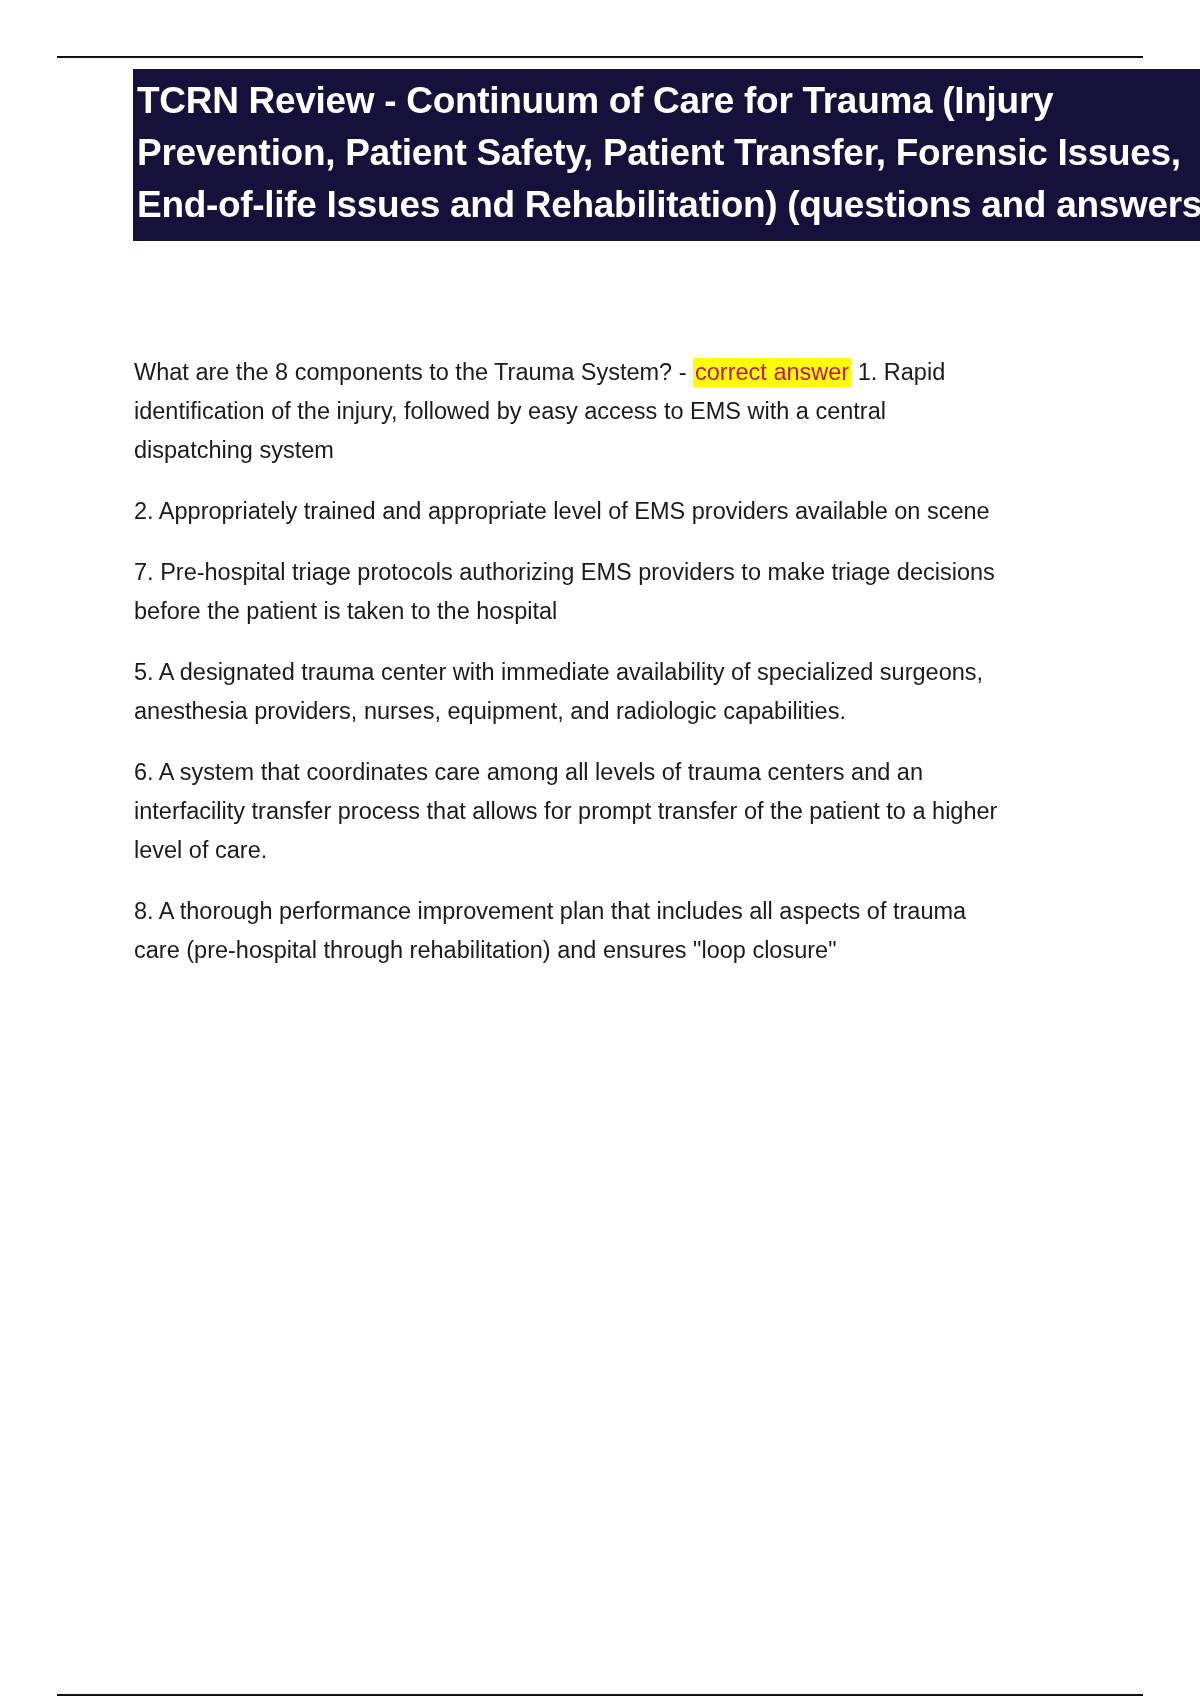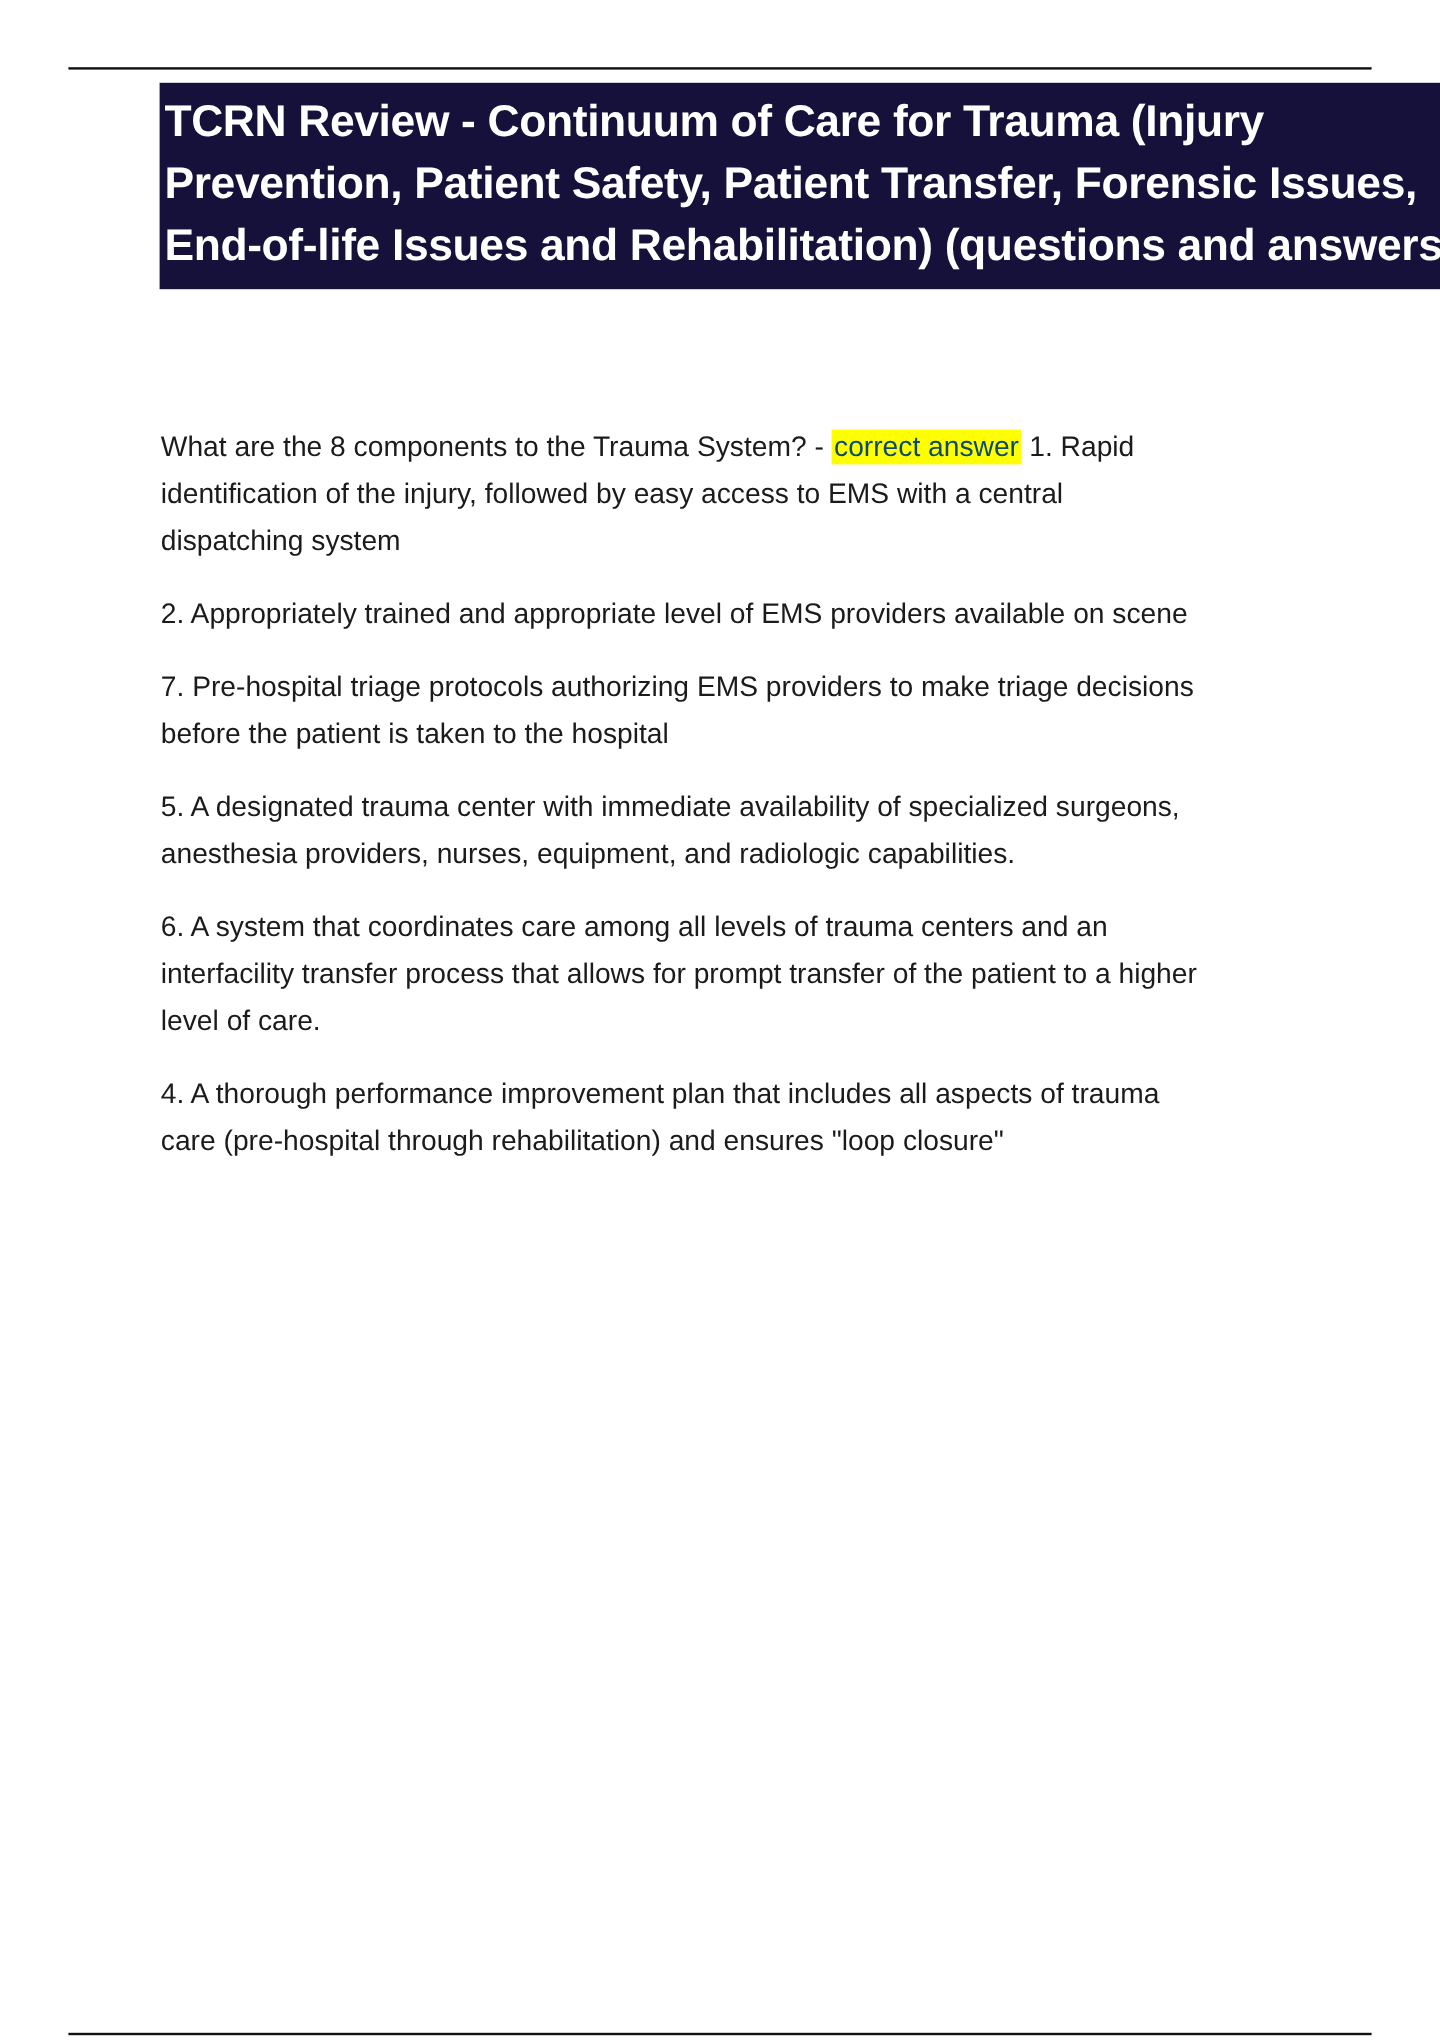--- a/index.html
+++ b/index.html
@@ -70,21 +70,21 @@
     font-family: "Liberation Sans", sans-serif;
     font-size: 23.5px;
     line-height: 39px;
     text-align: left;
     word-spacing: 0px;
   }
   .para:last-child { margin-bottom: 0; }
 
   .hl {
     background: #ffff00;
-    color: #0c4a6e;
+    color: #be185d;
     padding: 1px 2px 2px 2px;
   }
 </style>
 </head>
 <body>
 
 <div class="page">
 
   <div class="rule rule-top"></div>
 
@@ -93,19 +93,19 @@
   </div>
 
   <div class="content">
 
     <p class="para"><span>What are the 8 components to the Trauma System? -</span> <span class="hl">correct answer</span> <span>1. Rapid identification of the injury, followed by easy access to EMS with a central dispatching system</span></p>
 
     <p class="para">2. Appropriately trained and appropriate level of EMS providers available on scene</p>
     <p class="para">7. Pre-hospital triage protocols authorizing EMS providers to make triage decisions before the patient is taken to the hospital</p>
     <p class="para">5. A designated trauma center with immediate availability of specialized surgeons, anesthesia providers, nurses, equipment, and radiologic capabilities.</p>
     <p class="para">6. A system that coordinates care among all levels of trauma centers and an interfacility transfer process that allows for prompt transfer of the patient to a higher level of care.</p>
-    <p class="para">4. A thorough performance improvement plan that includes all aspects of trauma care (pre-hospital through rehabilitation) and ensures "loop closure"</p>
+    <p class="para">8. A thorough performance improvement plan that includes all aspects of trauma care (pre-hospital through rehabilitation) and ensures "loop closure"</p>
 
   </div>
 
   <div class="rule rule-bottom"></div>
 
 </div>
 
 </body></html>

